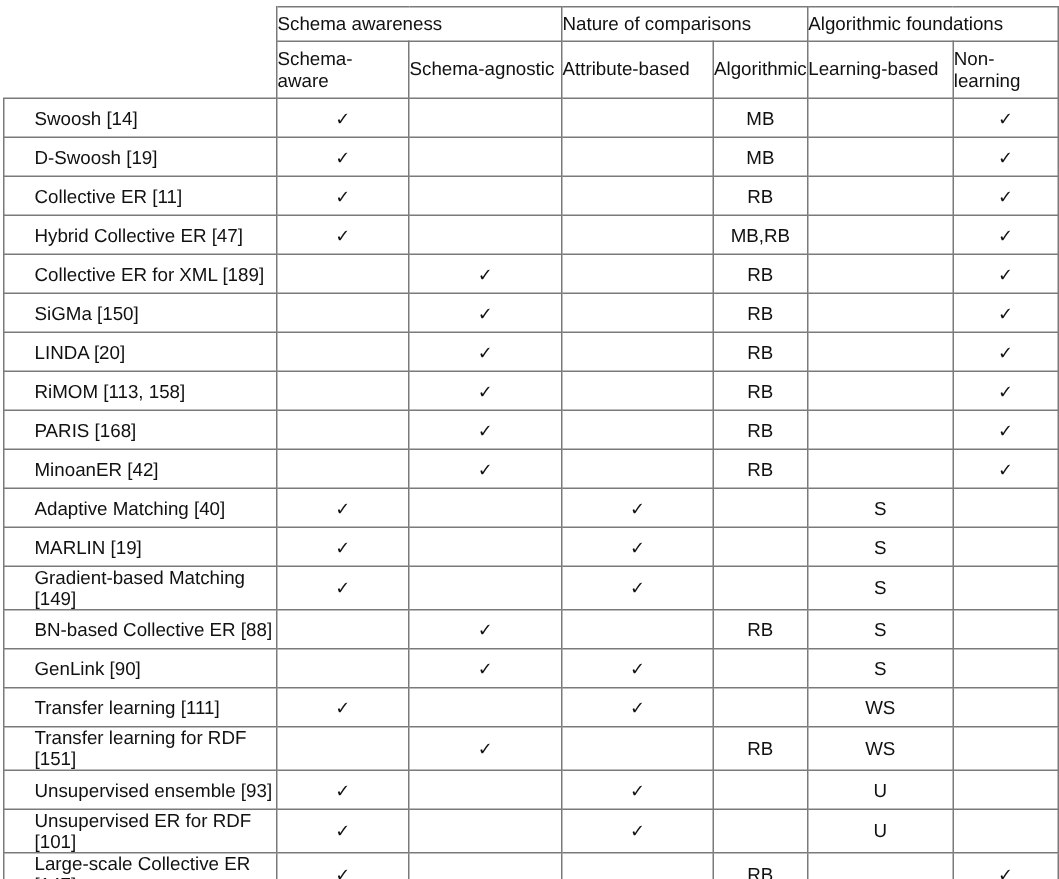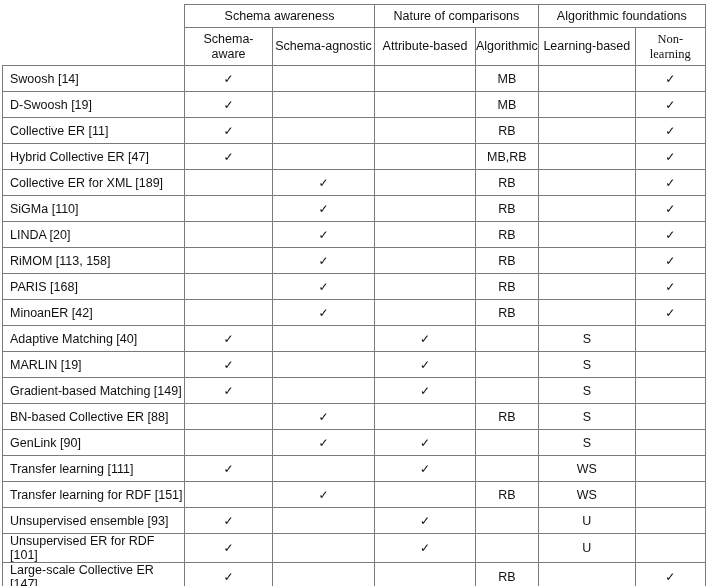--- a/index.html
+++ b/index.html
@@ -1,24 +1,24 @@
 <!DOCTYPE html>
 <html><head>
 <meta charset="utf-8">
 <style>
   html, body { margin: 0; padding: 0; background: #ffffff; }
   body { width: 706px; height: 586px; overflow: hidden; font-family: "Liberation Sans", sans-serif; color: #111; }
   table { position: absolute; left: 2px; top: 4px; border-collapse: collapse; table-layout: fixed; font-size: 12.5px; }
   td, th { border: 1px solid #7a7a7a; padding: 0; font-weight: normal; }
-  th { text-align: center; line-height: 15px; }
+  th { text-align: left; line-height: 15px; }
   .blank { border-top: none; border-left: none; }
   .h1 th { height: 22px; }
   .h2 th { height: 37px; }
   tbody td { height: 25px; text-align: center; }
-  tbody td.name { text-align: left; padding-left: 7px; }
+  tbody td.name { text-align: left; padding-left: 20px; }
   .check { font-size: 12px; }
 </style>
 </head>
 <body>
 
 <table>
   <colgroup>
     <col style="width:182px">
       <col style="width:88px">
       <col style="width:102px">
@@ -33,21 +33,21 @@
       <th colspan="2">Schema awareness</th>
       <th colspan="2">Nature of comparisons</th>
       <th colspan="2">Algorithmic foundations</th>
     </tr>
     <tr class="h2">
       <th><span style="display: inline-block; width: 52px;">Schema-aware</span></th>
       <th>Schema-agnostic</th>
       <th>Attribute-based</th>
       <th>Algorithmic</th>
       <th>Learning-based</th>
-      <th><span style="display: inline-block; width: 50px; font-family: Liberation Serif, serif;">Non-learning</span></th>
+      <th><span style="display: inline-block; width: 50px;">Non-learning</span></th>
     </tr>
   </thead>
   <tbody id="tbody">
       <tr>
         <td class="name">Swoosh [14]</td>
         <td class="check">✓</td>
         <td></td>
         <td></td>
         <td>MB</td>
         <td></td>
@@ -83,21 +83,21 @@
       <tr>
         <td class="name">Collective ER for XML [189]</td>
         <td></td>
         <td class="check">✓</td>
         <td></td>
         <td>RB</td>
         <td></td>
         <td class="check">✓</td>
       </tr>
       <tr>
-        <td class="name">SiGMa [110]</td>
+        <td class="name">SiGMa [150]</td>
         <td></td>
         <td class="check">✓</td>
         <td></td>
         <td>RB</td>
         <td></td>
         <td class="check">✓</td>
       </tr>
       <tr>
         <td class="name">LINDA [20]</td>
         <td></td>

